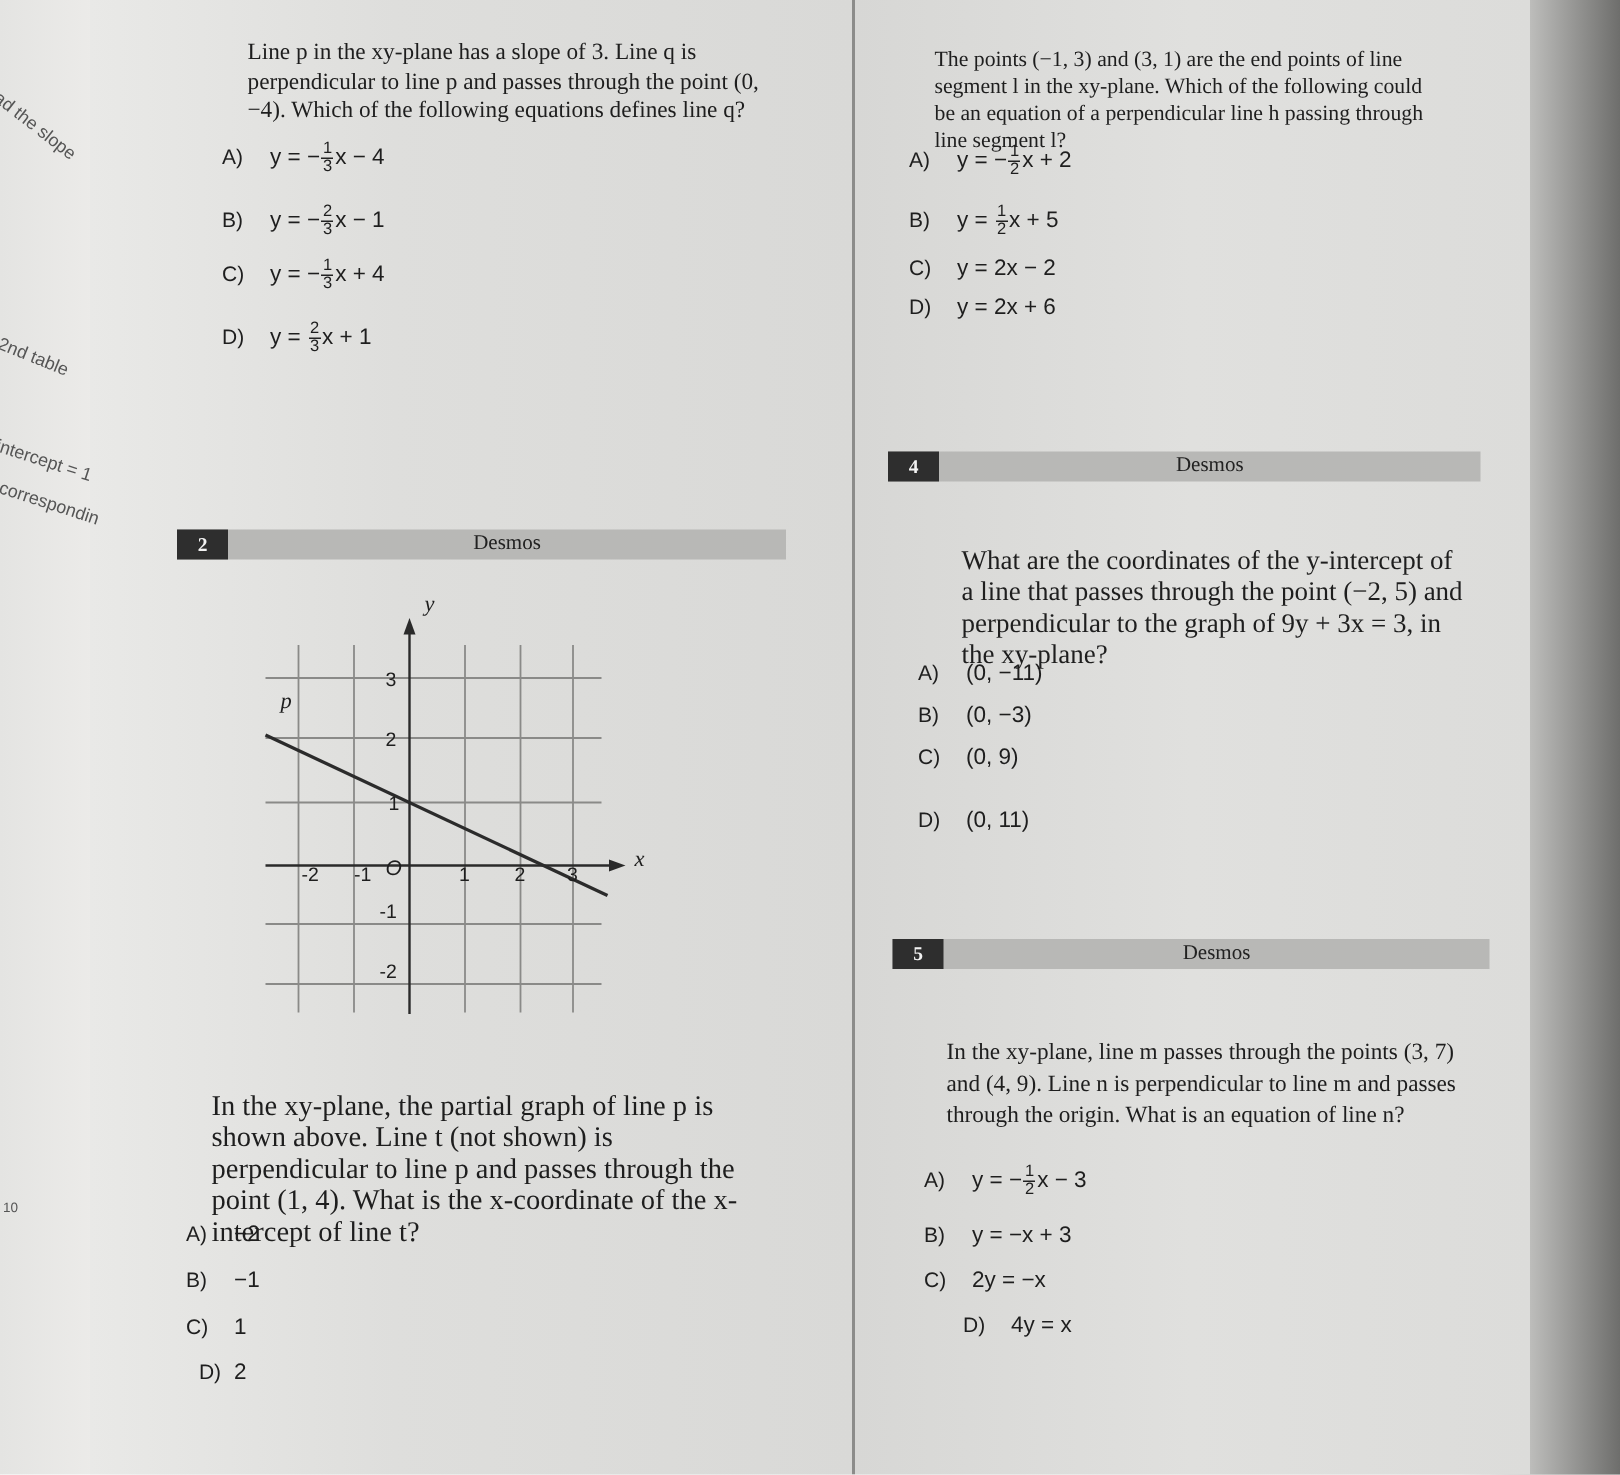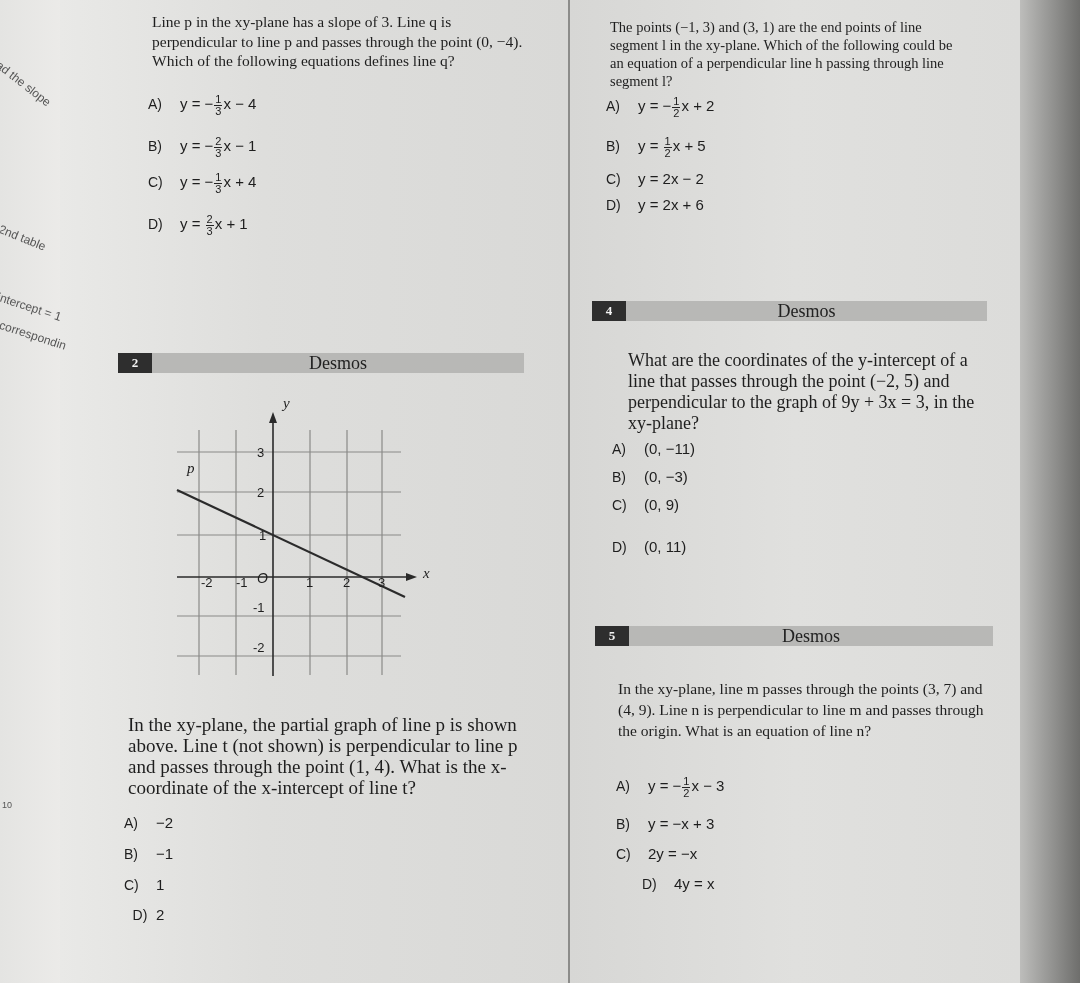--- a/index.html
+++ b/index.html
@@ -16,33 +16,33 @@
     position:absolute; left:570px; top:0; width:450px; height:983px;
     background: linear-gradient(90deg, #d7d7d5 0%, #e0e0de 50%, #dcdcda 100%);
   }
   .gutter { position:absolute; left:568px; top:0; width:2px; height:983px; background:#8c8c8a; }
   .right-shadow { position:absolute; left:1020px; top:0; width:60px; height:983px; background:linear-gradient(90deg,#bdbdbb,#6e6e6c); }
   .margin-note {
     position:absolute; font-family:"Liberation Sans", sans-serif; font-size:12px; color:#555;
     transform-origin:left top; white-space:nowrap;
   }
   .q { position:absolute; font-size:15.5px; line-height:19.5px; }
-  .q .stem { margin:4px; }
+  .q .stem { margin:17px; }
   .opt { position:absolute; font-size:15.5px; white-space:nowrap; }
   .opt .letter { display:inline-block; width:32px; font-family:"Liberation Sans", sans-serif; font-size:14px; }
   .opt .expr { font-family:"Liberation Sans", sans-serif; font-size:15px; }
   .frac { display:inline-block; vertical-align:middle; text-align:center; font-size:11px; line-height:11px; margin:0 1px; }
   .frac span { display:block; }
   .frac .num { border-bottom:1px solid #222; padding:0 1px; }
   .header-bar { position:absolute; height:20px; background:#b8b8b6; }
   .header-num {
     position:absolute; left:0; top:0; width:34px; height:20px; background:#2e2e2e; color:#f2f2f2;
     font-weight:bold; font-size:13px; text-align:center; line-height:20px;
   }
-  .header-label { position:absolute; left:34px; right:0; top:0; text-align:center; font-size:18px; line-height:20px; color:#222; }
+  .header-label { position:absolute; left:34px; right:0; top:0; text-align:center; font-size:14px; line-height:20px; color:#222; }
   .graph { position:absolute; left:165px; top:390px; width:300px; height:290px; }
 </style>
 </head>
 <body>
 
 <div class="page-left"></div>
 <div class="page-right"></div>
 <div class="gutter"></div>
 <div class="right-shadow"></div>
 

